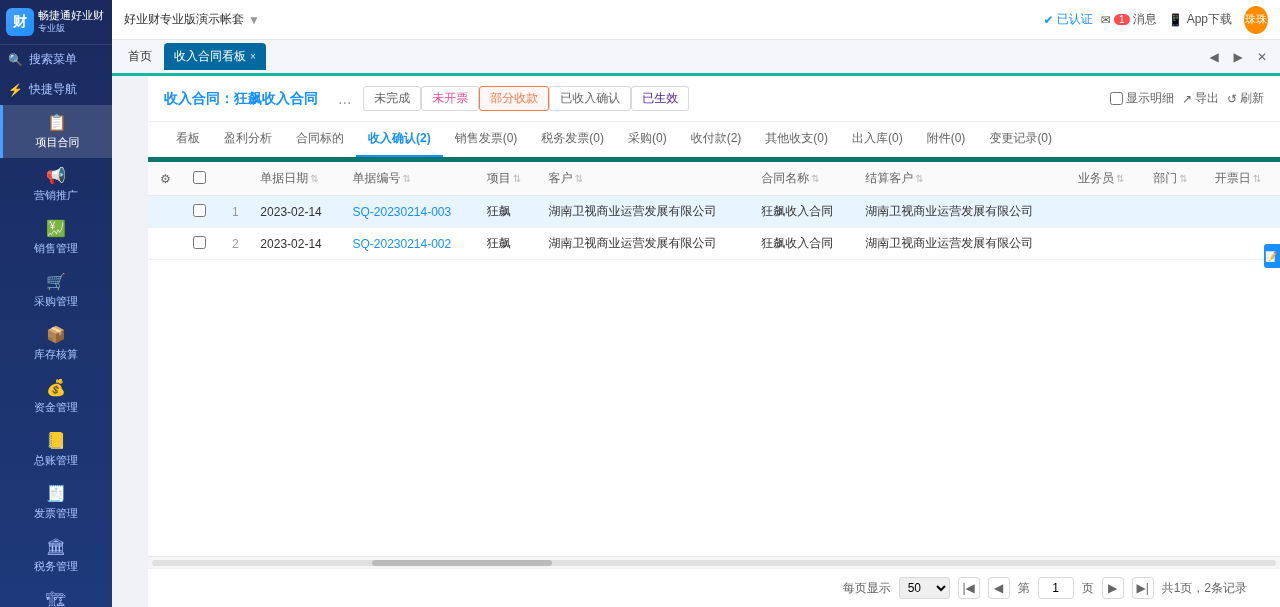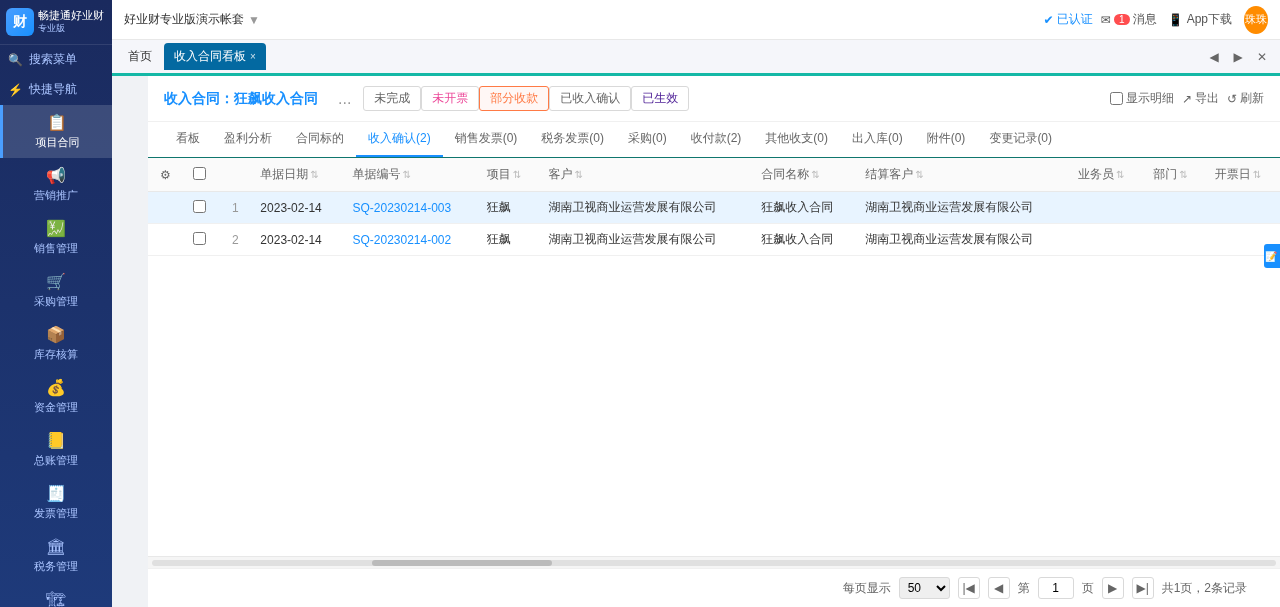--- a/index.html
+++ b/index.html
@@ -47,23 +47,23 @@
     .status-btn { padding: 3px 10px; border-radius: 3px; font-size: 12px; border: 1px solid; cursor: pointer; }
     .status-incomplete { border-color: #d9d9d9; color: #666; background: #fff; }
     .status-uninvoiced { border-color: #d9d9d9; color: #ec4899; background: #fff; }
     .status-partial { border-color: #ff7a45; color: #ff7a45; background: #fff7f5; }
     .status-confirmed { border-color: #d9d9d9; color: #666; background: #fff; }
     .status-effective { border-color: #d9d9d9; color: #4c1d95; background: #fff; }
     .contract-actions { margin-left: auto; display: flex; align-items: center; gap: 8px; }
     .contract-action-btn { display: flex; align-items: center; gap: 3px; color: #666; font-size: 12px; cursor: pointer; }
 
     
-    .subtabs { display: flex; padding: 0 16px; border-bottom: 1px solid #0f766e; flex-shrink: 0; background: #fff; }
+    .subtabs { display: flex; padding: 0 16px; border-bottom: 5px solid #0f766e; flex-shrink: 0; background: #fff; }
     .subtab { padding: 8px 12px; font-size: 12px; cursor: pointer; color: #666; border-bottom: 2px solid transparent; white-space: nowrap; }
-    .subtab.active { color: #1890ff; border-bottom: 2px solid #1890ff; font-weight: 400; }
+    .subtab.active { color: #1890ff; border-bottom: 2px solid #1890ff; font-weight: 700; }
 
     
     .table-wrap { flex: 1; overflow: auto; }
     table { width: 100%; border-collapse: collapse; font-size: 12px; }
     thead tr { background: #fafafa; }
     thead th { padding: 8px 10px; text-align: left; color: #666; font-weight: normal; border-bottom: 1px solid #e8e8e8; white-space: nowrap; }
     thead th input[type=checkbox] { cursor: pointer; }
     tbody tr { background: #fff; }
     tbody tr.row-highlight { background: #e8f4ff; }
     tbody td { padding: 7px 10px; border-bottom: 1px solid #f0f0f0; color: #333; white-space: nowrap; }

